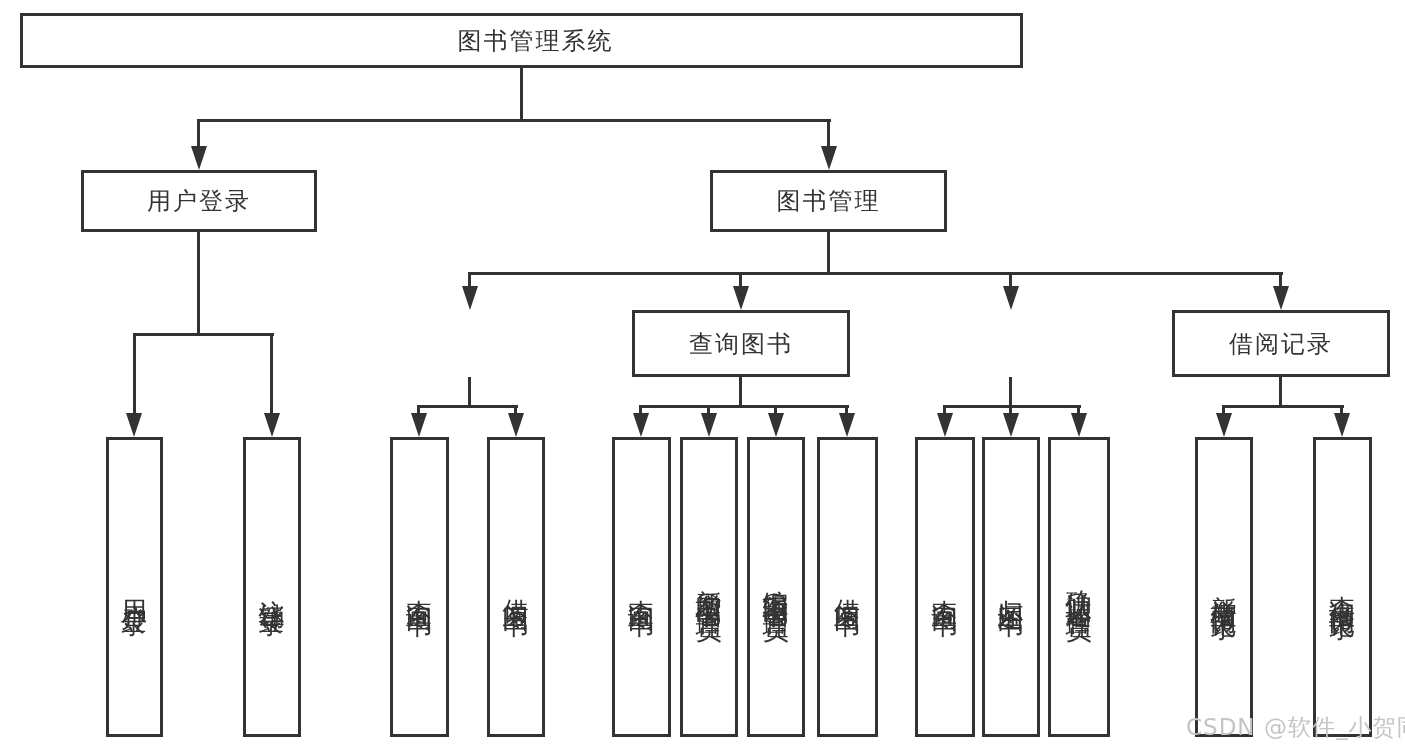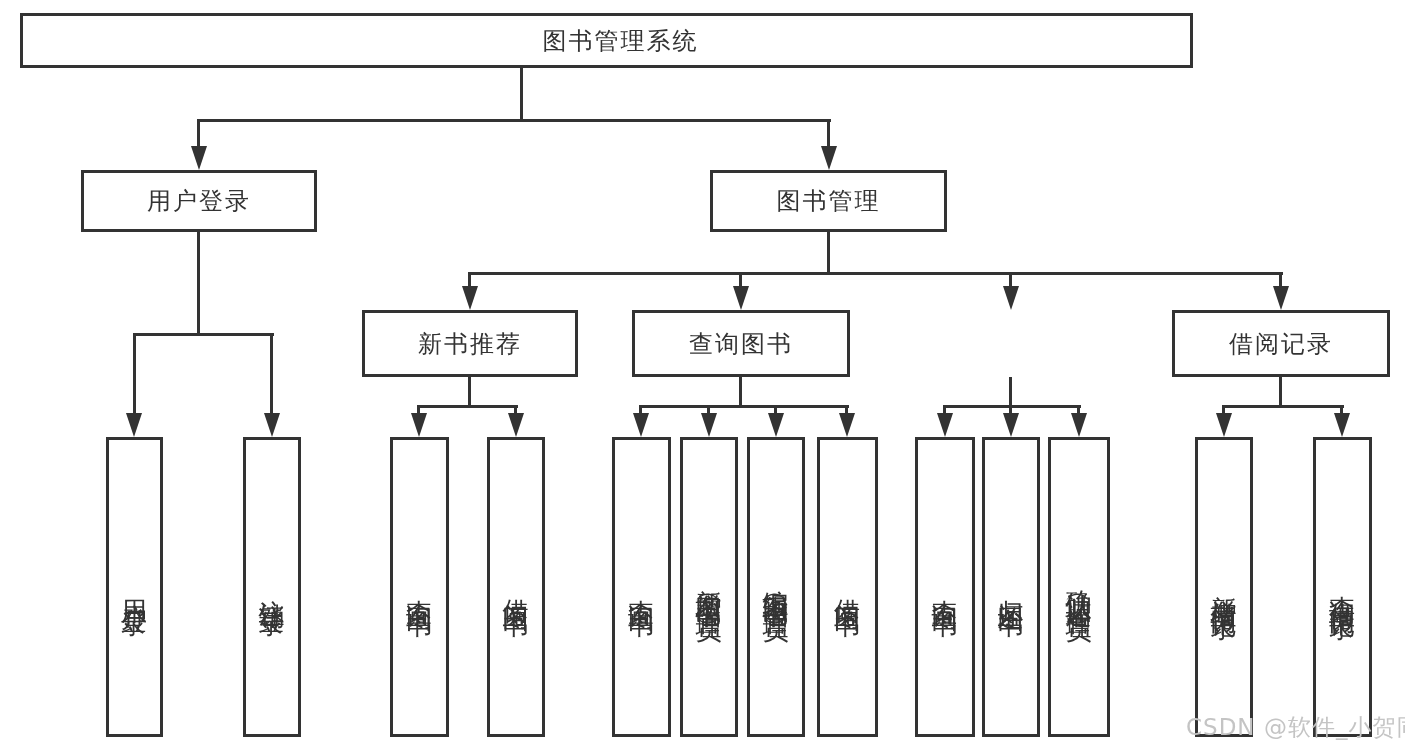--- a/index.html
+++ b/index.html
@@ -63,21 +63,21 @@
     color: var(--watermark);
     white-space: nowrap;
     z-index: 5;
   }
 </style>
 </head>
 <body>
 
 <div class="canvas">
 
-  <div class="box hbox" style="left:20px; top:13px; width:1173px; height:55px;padding-left:28px;">图书管理系统</div>
+  <div class="box hbox" style="left:20px; top:13px; width:1003px; height:55px;padding-left:28px;">图书管理系统</div>
 
   <div class="ln" style="left:520px; top:68px; width:3px; height:54px;"></div>
   <div class="ln" style="left:198px; top:119px; width:633px; height:3px;"></div>
   <div class="ln" style="left:197px; top:119px; width:3px; height:28px;"></div>
   <div class="ln" style="left:827px; top:119px; width:3px; height:28px;"></div>
   <div class="arrowhead" style="left:191px; top:146px;"></div>
   <div class="arrowhead" style="left:821px; top:146px;"></div>
 
   <div class="box hbox" style="left:81px; top:170px; width:236px; height:62px;">用户登录</div>
   <div class="box hbox" style="left:710px; top:170px; width:237px; height:62px;">图书管理</div>
@@ -93,21 +93,20 @@
   <div class="ln" style="left:469px; top:272px; width:814px; height:3px;"></div>
   <div class="ln" style="left:468px; top:272px; width:3px; height:16px;"></div>
   <div class="ln" style="left:739px; top:272px; width:3px; height:16px;"></div>
   <div class="ln" style="left:1009px; top:272px; width:3px; height:16px;"></div>
   <div class="ln" style="left:1279px; top:272px; width:3px; height:16px;"></div>
   <div class="arrowhead" style="left:462px; top:286px;"></div>
   <div class="arrowhead" style="left:733px; top:286px;"></div>
   <div class="arrowhead" style="left:1003px; top:286px;"></div>
   <div class="arrowhead" style="left:1273px; top:286px;"></div>
 
-  <div class="box hbox" style="left:362px; top:310px; width:216px; height:67px;">新书推荐</div>
   <div class="box hbox" style="left:632px; top:310px; width:218px; height:67px;">查询图书</div>
   <div class="box hbox" style="left:1172px; top:310px; width:218px; height:67px;">借阅记录</div>
 
   <div class="ln" style="left:468px; top:377px; width:3px; height:31px;"></div>
   <div class="ln" style="left:418px; top:405px; width:100px; height:3px;"></div>
   <div class="ln" style="left:417px; top:405px; width:3px; height:10px;"></div>
   <div class="ln" style="left:514px; top:405px; width:3px; height:10px;"></div>
   <div class="arrowhead" style="left:411px; top:413px;"></div>
   <div class="arrowhead" style="left:508px; top:413px;"></div>
 

